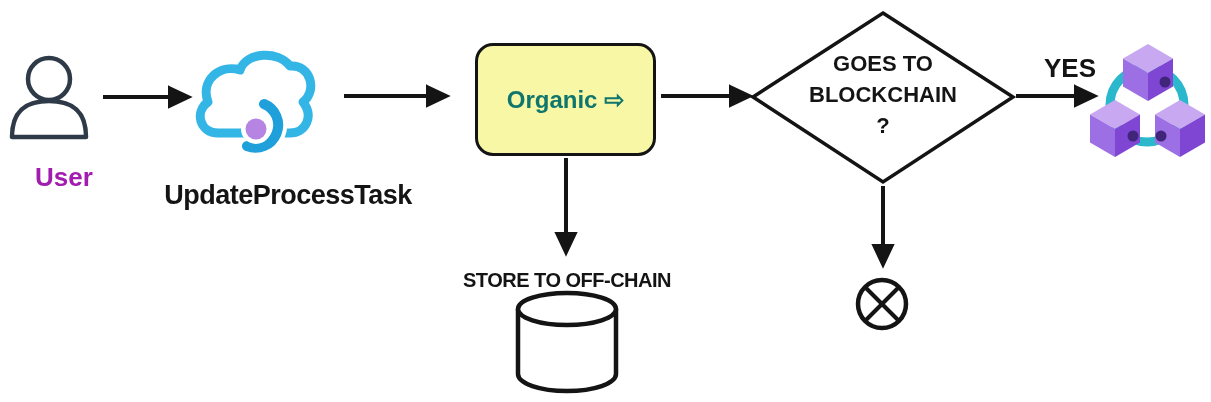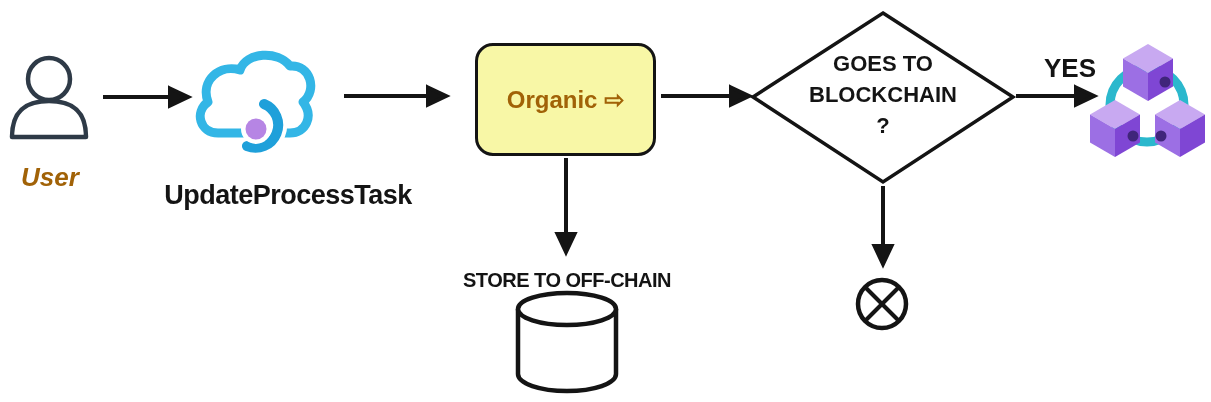--- a/index.html
+++ b/index.html
@@ -11,32 +11,32 @@
     overflow:hidden;
   }
   #shapes{position:absolute;left:0;top:0;width:1211px;height:402px;}
   .label{
     position:absolute;
     font-weight:bold;
     color:#141414;
     text-align:center;
     white-space:nowrap;
   }
-  #user-label{left:14px;top:162px;width:72px;font-size:26px;color:#a16207;font-style:italic;}
+  #user-label{left:28px;top:162px;width:72px;font-size:26px;color:#a21caf;}
   #task-label{left:148px;top:164px;width:280px;font-size:27px;letter-spacing:-0.5px;margin-top:16px;}
   #yes-label{left:1019px;top:53px;width:62px;font-size:26px;margin-left:20px;}
   #store-label{left:413px;top:269px;width:308px;font-size:20px;letter-spacing:-0.5px;}
   #process-box{
     position:absolute;left:475px;top:43px;width:181px;height:113px;
     box-sizing:border-box;
     background:#f8f7a6;
     border:3.5px solid #141414;
     border-radius:18px;
     display:flex;flex-direction:column;justify-content:center;align-items:center;
-    font-weight:bold;font-size:24px;line-height:34px;color:#a16207;
+    font-weight:bold;font-size:24px;line-height:34px;color:#0f766e;
   }
   #diamond-label{
     left:783px;top:48px;width:200px;
     font-size:22px;line-height:31px;
   }
   #diamond-label span{display:block;}
 </style>
 </head>
 <body>
 

